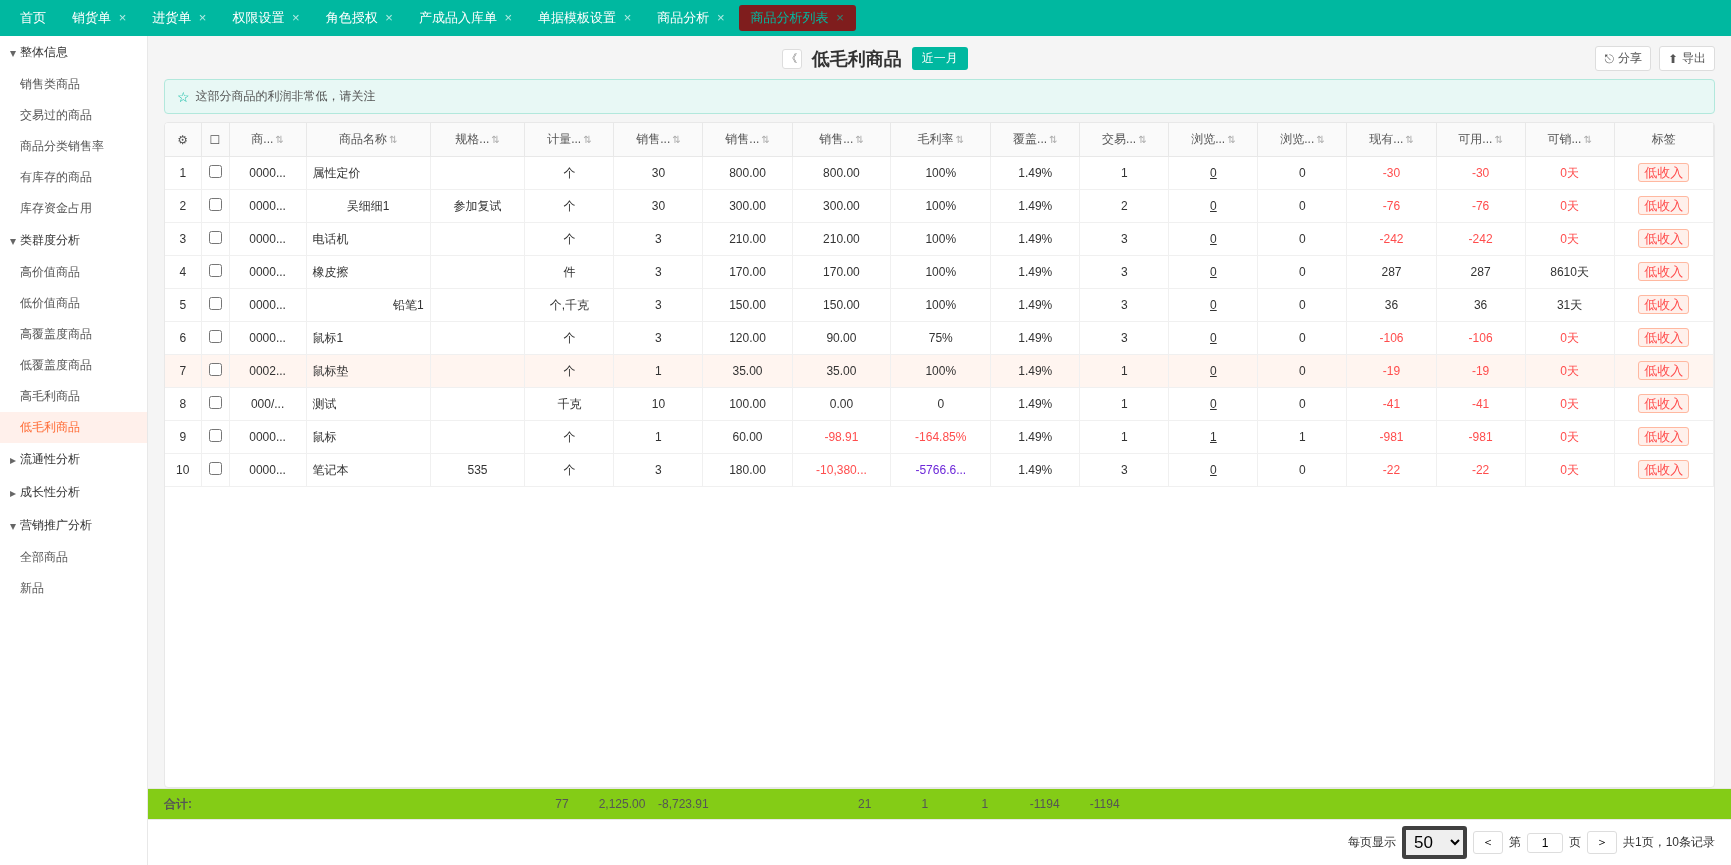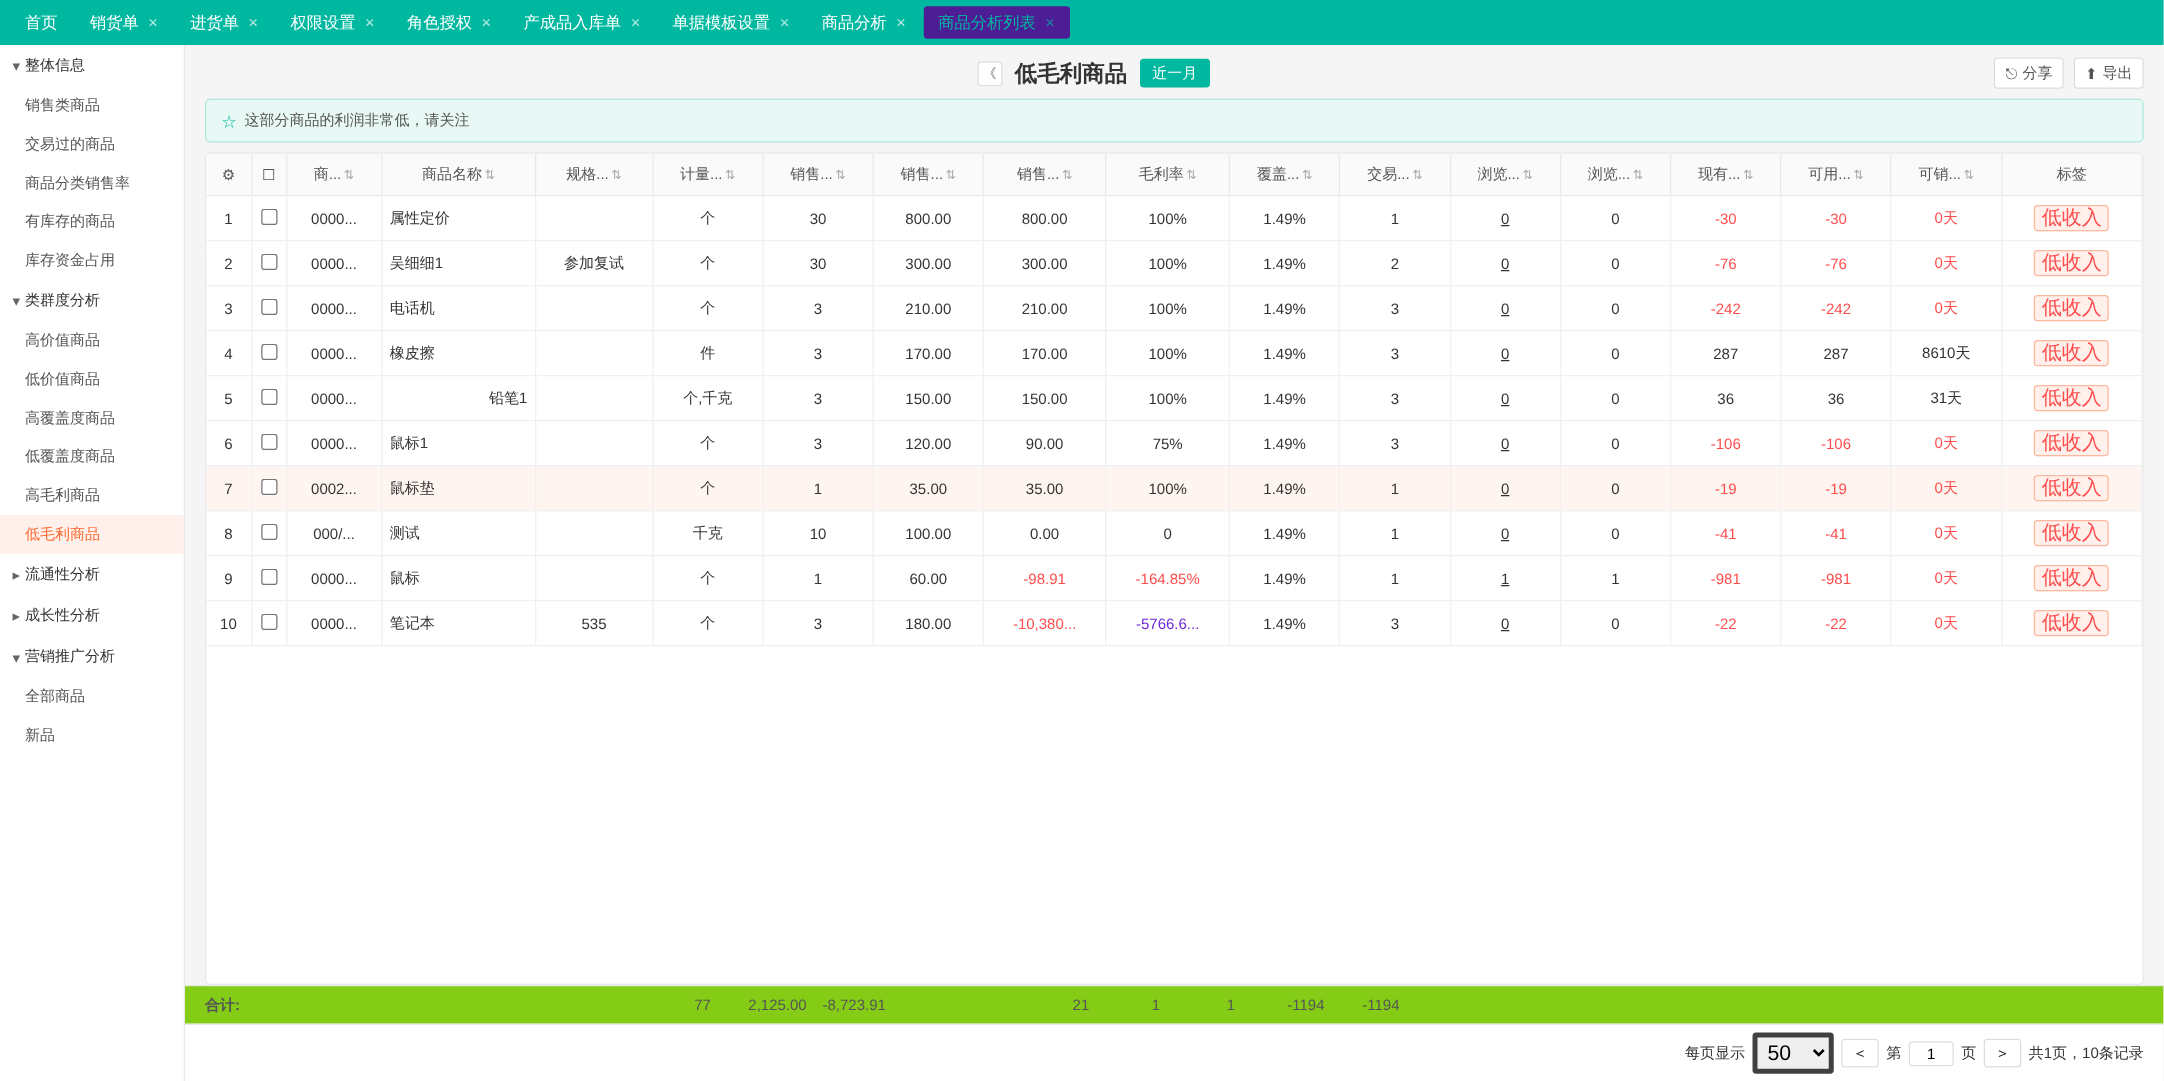--- a/index.html
+++ b/index.html
@@ -15,21 +15,21 @@
       gap: 2px;
     }
     .nav-item {
       color: #fff;
       padding: 4px 12px;
       cursor: pointer;
       border-radius: 3px;
       white-space: nowrap;
       font-size: 13px;
     }
-    .nav-item.active { background: #4c1d95; color: #00b8a0; }
+    .nav-item.active { background: #7f1d1d; color: #00b8a0; }
     .nav-item .close-x { margin-left: 4px; opacity: 0.7; }
 
     
     .main-layout {
       display: flex;
       height: calc(100vh - 36px);
       overflow: hidden;
     }
 
     
@@ -175,21 +175,21 @@
       border-bottom: 1px solid #f0f0f0;
       color: #333;
     }
     tr.highlight td { background: #fff5f0; }
     .tag-low-income {
       background: #fff0eb;
       color: #ff4d4d;
       border: 1px solid #ffb8a0;
       border-radius: 3px;
       padding: 1px 5px;
-      font-size: 16px;
+      font-size: 13px;
       white-space: nowrap;
     }
     .underline-link { text-decoration: underline; cursor: pointer; }
 
     
     .footer-summary {
       background: #84cc16;
       border-top: 1px solid #e8e8e8;
       display: flex;
       align-items: center;
@@ -387,21 +387,21 @@
     <td>0</td>
     <td style="color:#ff4d4d;">-30</td>
     <td style="color:#ff4d4d;">-30</td>
     <td style="color:#ff4d4d;">0天</td>
     <td><span class="tag-low-income">低收入</span></td>
   </tr>
             <tr>
     <td>2</td>
     <td><input type="checkbox" style=""></td>
     <td>0000...</td>
-    <td style="text-align:left;margin-left:38px;">吴细细1</td>
+    <td style="text-align:center;margin-left:38px;">吴细细1</td>
     <td>参加复试</td>
     <td>个</td>
     <td>30</td>
     <td>300.00</td>
     <td style="">300.00</td>
     <td style="">100%</td>
     <td>1.49%</td>
     <td>2</td>
     <td><span class="underline-link">0</span></td>
     <td>0</td>

